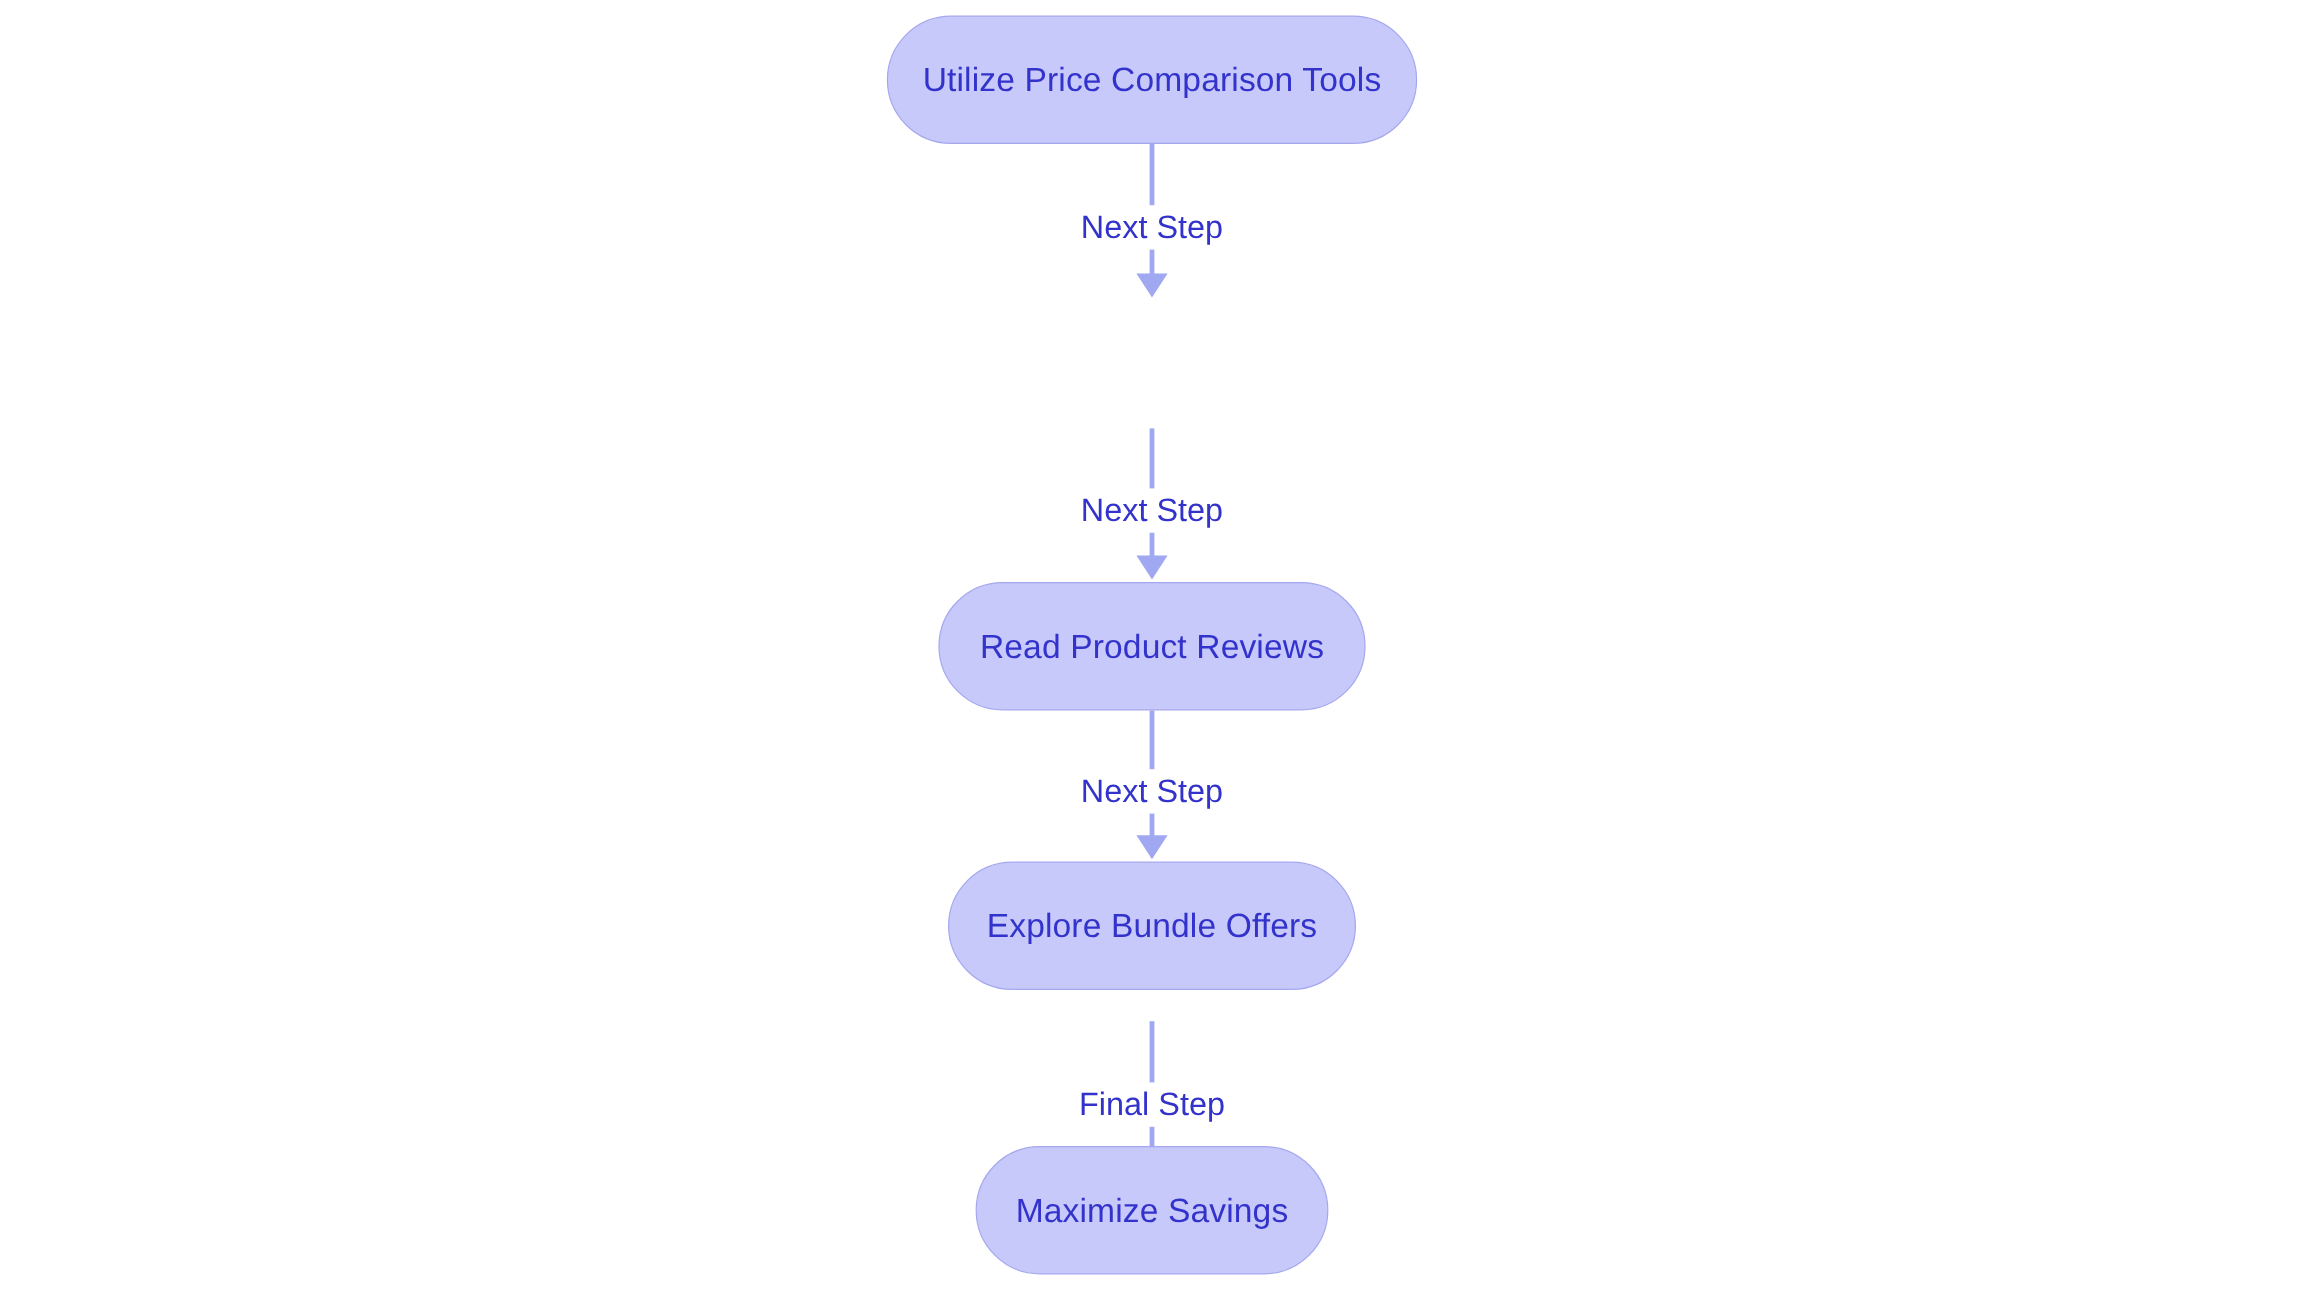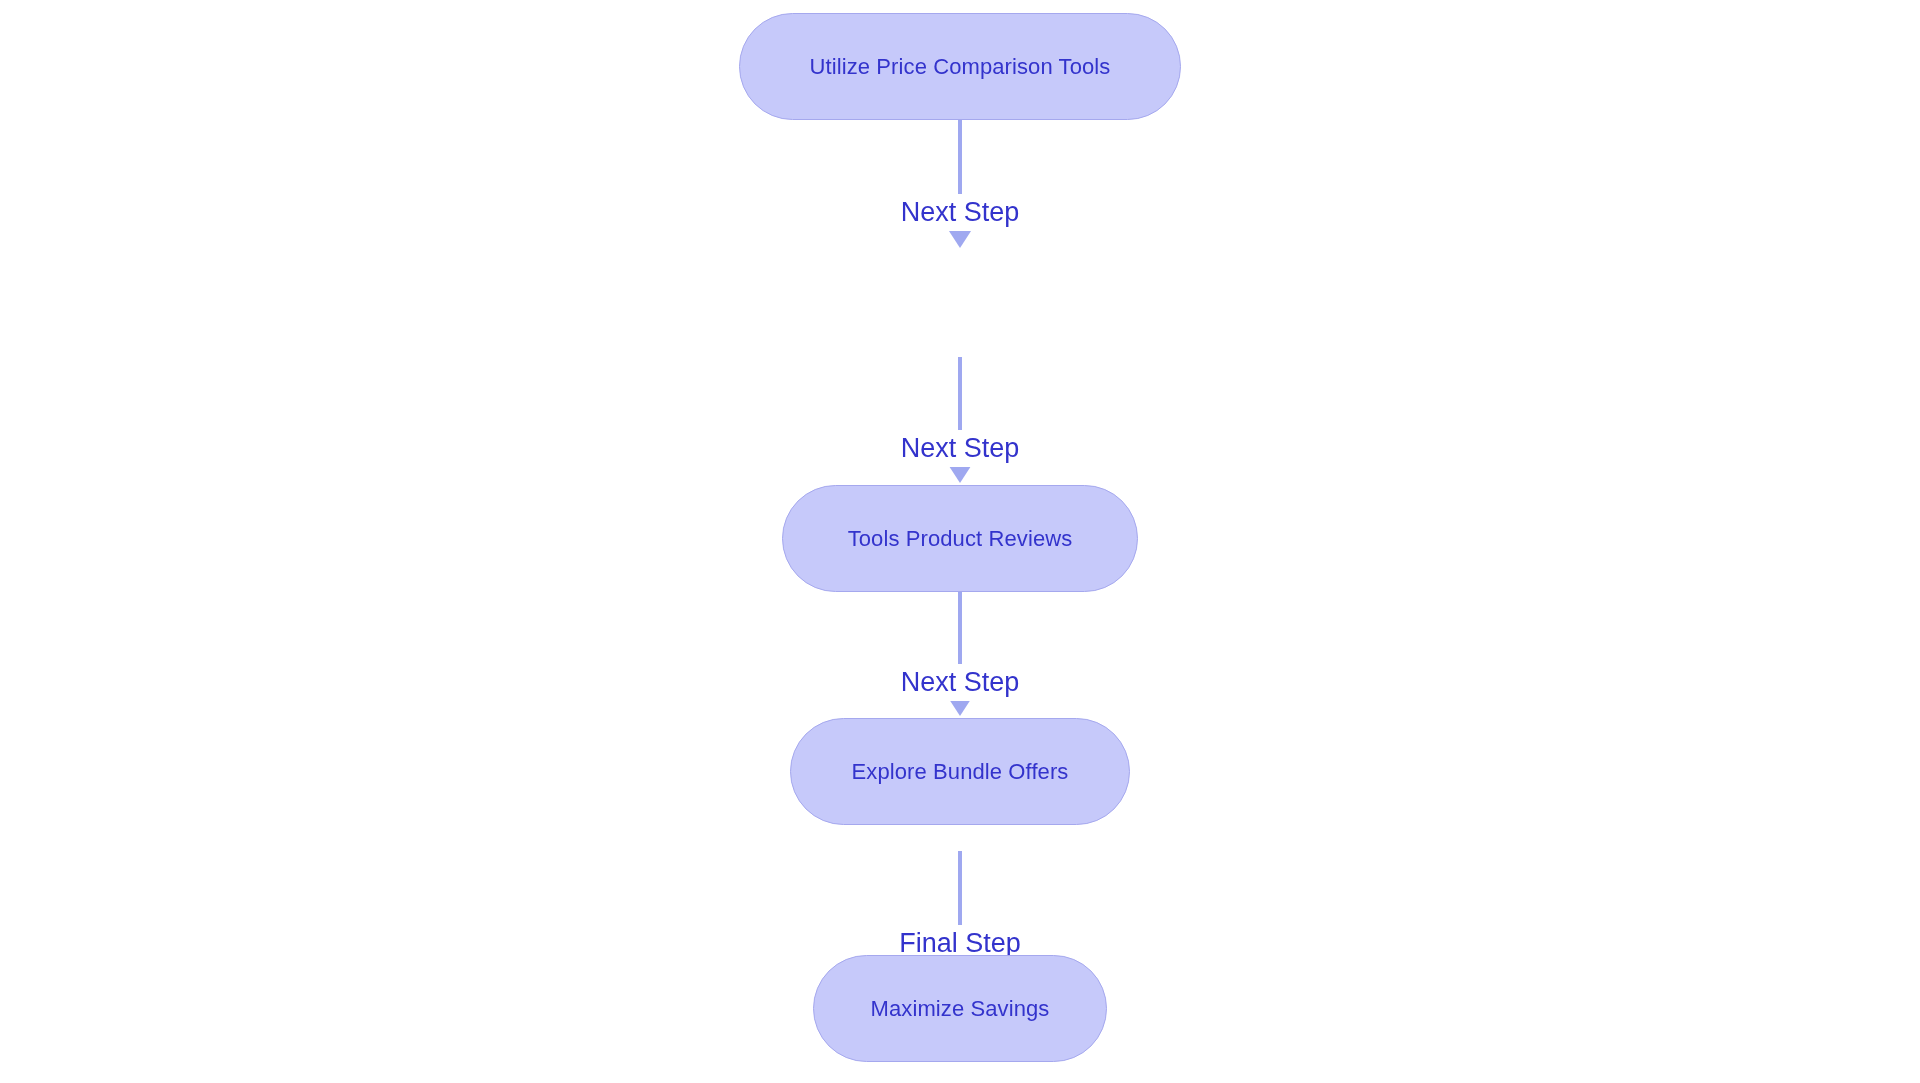--- a/index.html
+++ b/index.html
@@ -31,21 +31,21 @@
     justify-content: center;
     background: #c6c9fa;
     border: 1.6px solid #a5a8ee;
     border-radius: 9999px;
     height: 107px;
     transform: translateX(-50%);
     left: 960px;
   }
   .node-label {
     color: #3333cc;
-    font-size: 22px;
+    font-size: 28px;
     font-weight: 400;
     letter-spacing: 0.1px;
     line-height: 1;
     white-space: nowrap;
     text-align: center;
   }
 
   .node-1 { top: 13px;  width: 442px; }
   .node-2 { top: 250px; width: 490px; }
   .node-3 { top: 485px; width: 356px; }
@@ -80,21 +80,20 @@
     position: absolute;
     left: 50%;
     transform: translateX(-50%);
     color: #3333cc;
     font-size: 27px;
     line-height: 1;
     white-space: nowrap;
     background: #ffffff;
     padding: 5px 9px;
     text-align: center;
-    margin-top: 23px;
   }
 
   
   .edge-1 { top: 120px; height: 130px; }
   .edge-1 .edge-line  { top: 0;    height: 110px; }
   .edge-1 .edge-arrow { top: 108px; }
   .edge-1 .edge-label { top: 51px; }
 
   
   .edge-2 { top: 357px; height: 128px; }
@@ -130,21 +129,21 @@
   </div>
 
 
   <div class="edge edge-2">
     <div class="edge-line"></div>
     <div class="edge-arrow"></div>
     <span class="edge-label">Next Step</span>
   </div>
 
   <div class="node node-3">
-    <span class="node-label">Tools Product Reviews</span>
+    <span class="node-label">Read Product Reviews</span>
   </div>
 
   <div class="edge edge-3">
     <div class="edge-line"></div>
     <div class="edge-arrow"></div>
     <span class="edge-label">Next Step</span>
   </div>
 
   <div class="node node-4">
     <span class="node-label">Explore Bundle Offers</span>

